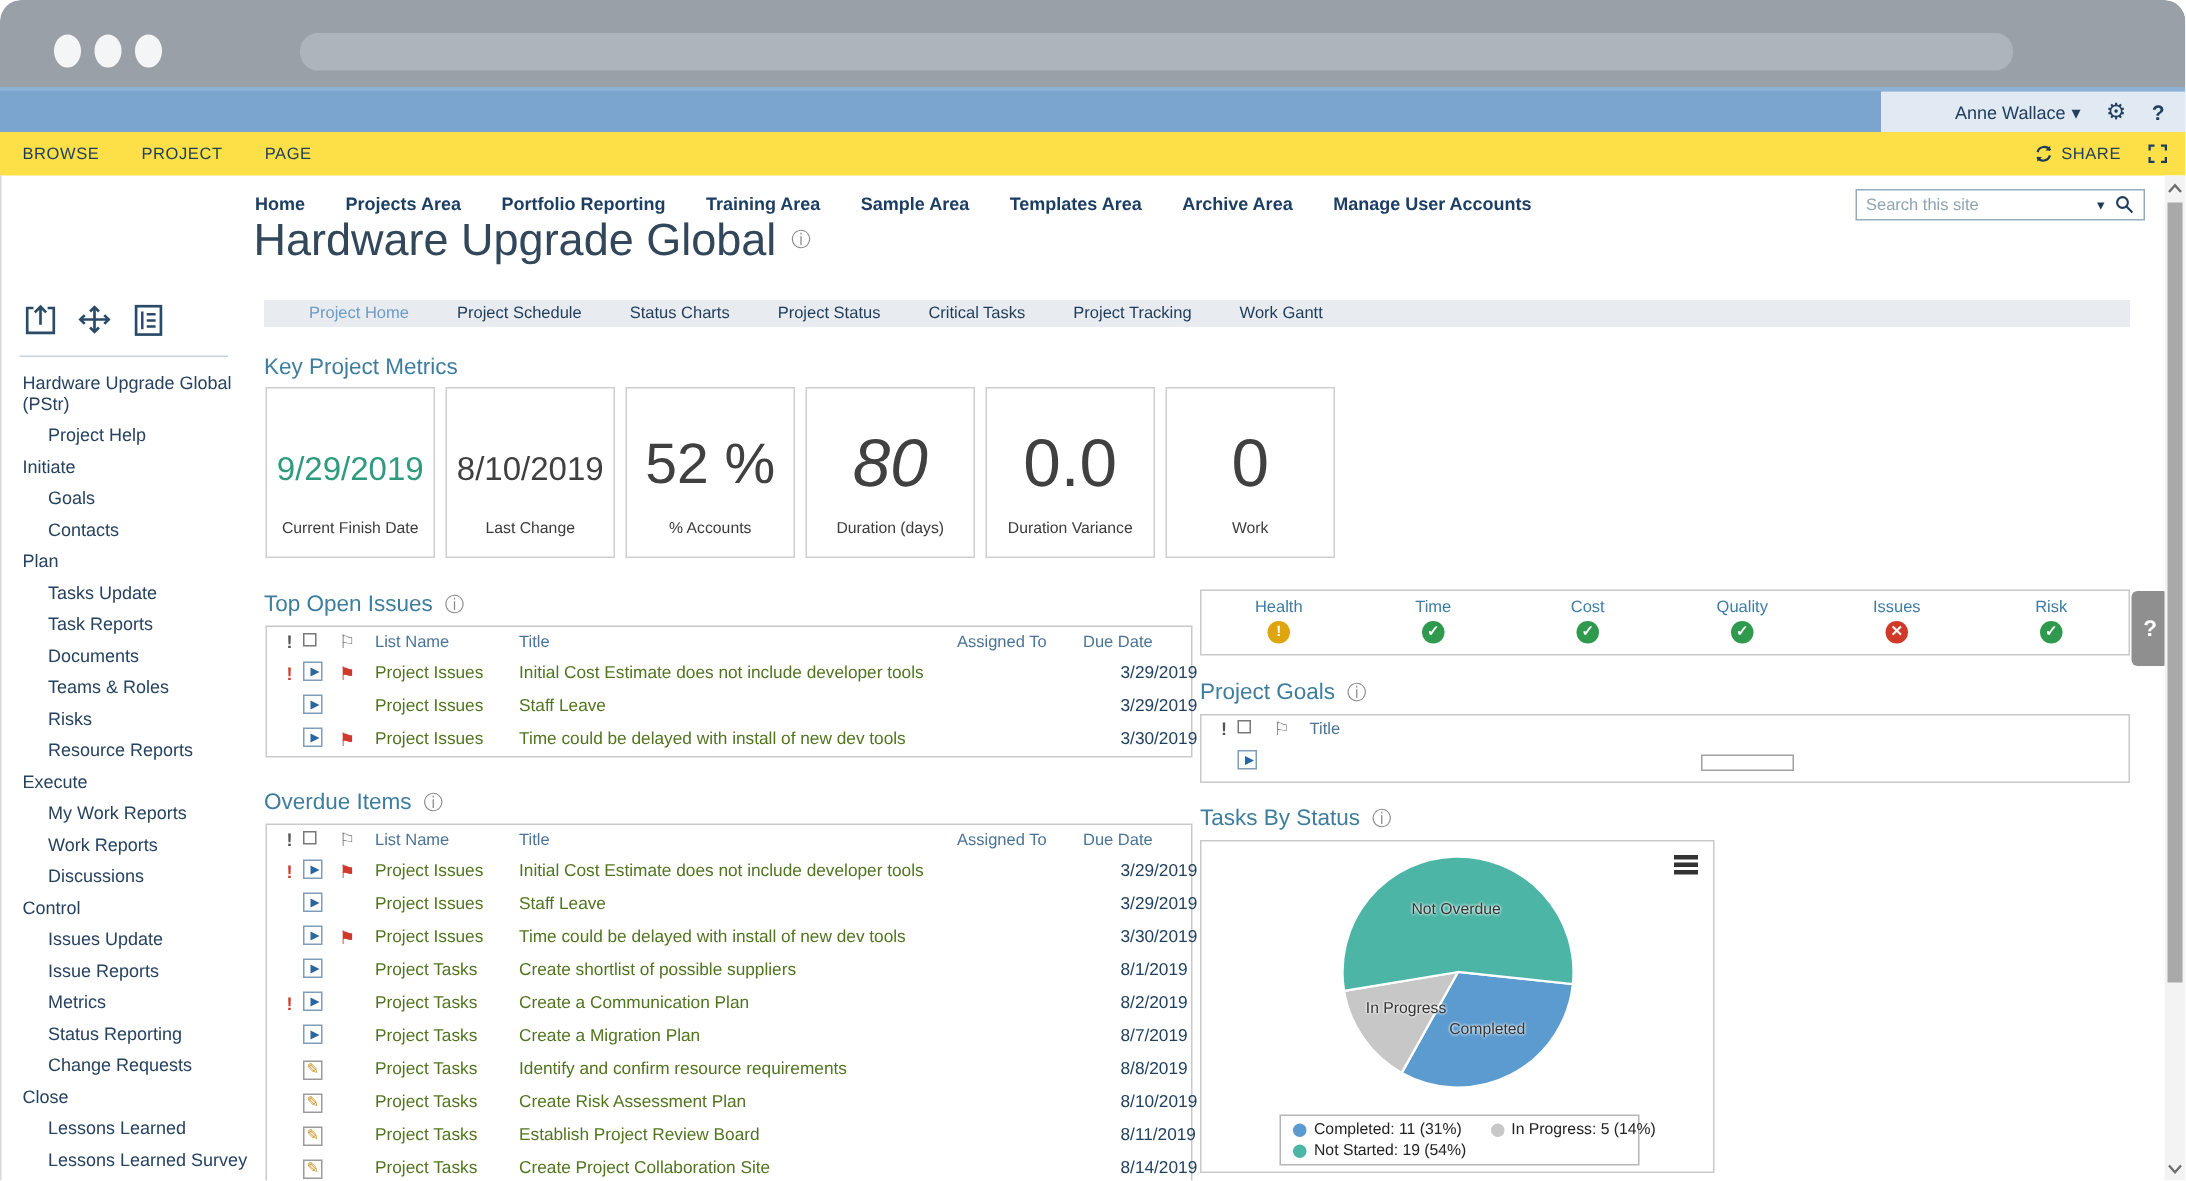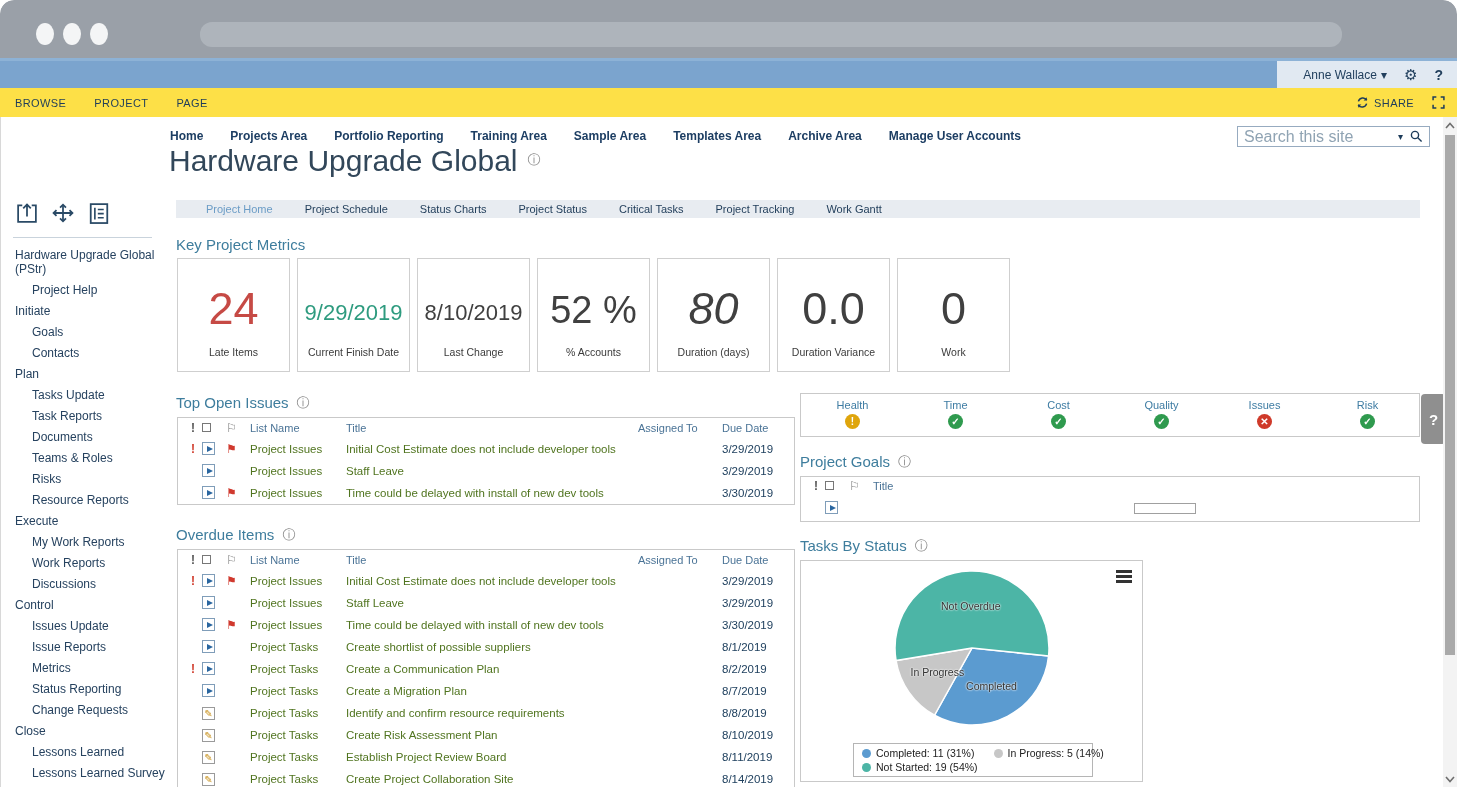--- a/index.html
+++ b/index.html
@@ -8,21 +8,21 @@
          border-radius:14px 14px 0 0;font-family:"Liberation Sans",sans-serif;}
 
   
   .chrome{position:absolute;left:0;top:0;width:1457px;height:58px;background:#9aa0a8;border-radius:14px 14px 0 0;}
   .dot{position:absolute;top:23px;width:18px;height:22px;border-radius:50%;background:#f4f5f6;}
   .addressbar{position:absolute;left:200px;top:22px;width:1142px;height:25px;border-radius:12px;background:#aeb4bb;}
 
   
   .suitebar{position:absolute;left:0;top:58px;width:1457px;height:30px;
             background:linear-gradient(#8db2d6 0,#8db2d6 3px,#7ba4ce 3px);}
-  .suitebar-right{position:absolute;right:0;top:3px;width:180px;height:27px;background:#e1e9f2;
+  .suitebar-right{position:absolute;right:0;top:3px;width:203px;height:27px;background:#e1e9f2;
                   display:flex;align-items:center;justify-content:flex-end;gap:17px;padding-right:14px;
                   color:#22405e;font-size:12px;}
   .usermenu{display:flex;align-items:center;gap:4px;cursor:pointer;}
   .gear{font-size:15px;line-height:1;}
   .helpq{font-size:14px;font-weight:bold;}
 
   
   .ribbon{position:absolute;left:0;top:88px;width:1457px;height:29px;background:#fde047;}
   .ribbon-tabs{position:absolute;left:15px;top:0;height:29px;display:flex;align-items:center;gap:28px;}
   .ribbon-tab{font-size:11px;color:#1e3c5a;letter-spacing:.4px;cursor:pointer;}
@@ -46,21 +46,21 @@
   .nav-item{line-height:14px;margin-bottom:7px;cursor:pointer;}
   .nav-item.lvl1{margin-left:17px;}
 
   
   .topnav{position:absolute;left:170px;top:129px;display:flex;gap:27px;font-size:12px;font-weight:600;color:#1d3e63;}
   .topnav a{cursor:pointer;}
 
   
   .searchbox{position:absolute;left:1237px;top:126px;width:193px;height:21px;border:1px solid #97abc0;
              display:flex;align-items:center;padding:0 6px;background:#fff;}
-  .search-ph{flex:1;font-size:16px;color:#8fa3b3;}
+  .search-ph{flex:1;font-size:11px;color:#8fa3b3;}
   .search-caret{font-size:10px;color:#1e3c5a;margin-right:7px;cursor:pointer;}
 
   
   .title-row{position:absolute;left:169px;top:144px;display:flex;align-items:center;gap:10px;}
   .page-title{font-size:30px;font-weight:300;color:#32475a;line-height:34px;}
   .info{font-size:13px;color:#8a8a8a;line-height:1;margin-bottom:4px;}
 
   
   .tabstrip{position:absolute;left:176px;top:200px;width:1244px;height:18px;background:#e8ecf1;
             display:flex;align-items:center;gap:32px;padding-left:30px;font-size:11px;}
@@ -84,21 +84,21 @@
   .itable{position:absolute;width:618px;border:1px solid #c9c9c9;background:#fff;}
   .trow{display:grid;grid-template-columns:18px 24px 24px 96px 1fr 84px 72px;align-items:center;
         height:22px;padding-left:6px;font-size:11.5px;}
   .trow.thead{height:20px;font-size:11px;color:#4a7396;}
   .c-urgent{color:#d03b2c;font-weight:bold;font-size:12px;text-align:center;}
   .thead .c-urgent{color:#555;}
   .cb{display:inline-block;width:9px;height:9px;border:1.5px solid #777;}
   .flag-h{color:#777;font-size:12px;}
   .flag{color:#d0392e;font-size:12px;}
   .c-list,.c-title{color:#50741f;}
-  .c-due{color:#20415f;}
+  .c-due{color:#20415f;margin-left:25px;}
   .playicon{display:inline-block;width:13px;height:13px;border:1px solid #7f9db9;background:#fff;position:relative;cursor:pointer;}
   .playicon i{position:absolute;left:4px;top:3px;width:0;height:0;border-top:3.5px solid transparent;
               border-bottom:3.5px solid transparent;border-left:6px solid #2a66a0;}
   .pencilicon{display:inline-block;width:13px;height:13px;border:1px solid #9a9a9a;background:#fff;
               color:#c8921e;font-size:10px;line-height:11px;text-align:center;cursor:pointer;}
 
   
   .health{position:absolute;left:800px;top:393px;width:620px;height:44px;border:1px solid #c9c9c9;display:flex;}
   .hcol{flex:1;display:flex;flex-direction:column;align-items:center;padding-top:5px;gap:3px;}
   .hlabel{font-size:11px;color:#3e7ca3;}
@@ -258,24 +258,20 @@
       <span class="tab">Critical Tasks</span>
       <span class="tab">Project Tracking</span>
       <span class="tab">Work Gantt</span>
     </div>
 
   <div class="sec-head" style="left:176px;top:236px">
     <span>Key Project Metrics</span>
   </div>
   <div class="cards" id="cards">
       <div class="card">
-        <div class="card-value lg" style="color: rgb(198, 74, 69);">24</div>
-        <div class="card-label">Late Items</div>
-      </div>
-      <div class="card">
         <div class="card-value sm" style="color: rgb(46, 155, 127);">9/29/2019</div>
         <div class="card-label">Current Finish Date</div>
       </div>
       <div class="card">
         <div class="card-value sm" style="color: rgb(64, 64, 64);">8/10/2019</div>
         <div class="card-label">Last Change</div>
       </div>
       <div class="card">
         <div class="card-value md" style="color: rgb(64, 64, 64);">52 %</div>
         <div class="card-label">% Accounts</div>

